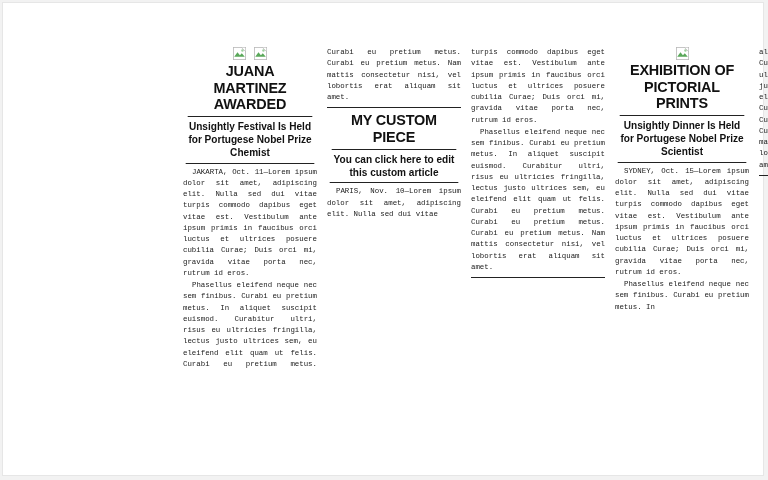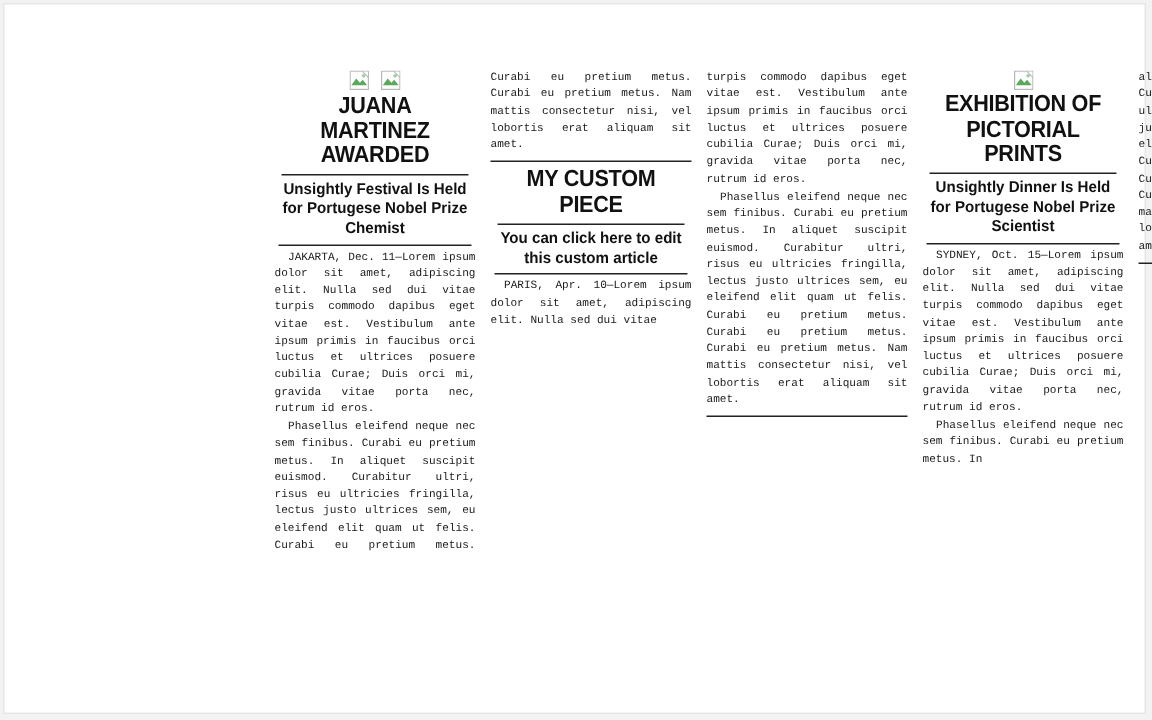--- a/index.html
+++ b/index.html
@@ -134,29 +134,29 @@
             <rect x="0.5" y="0.5" width="15" height="15" fill="#ffffff" stroke="#b9b9b9" stroke-width="1"></rect>
             <path d="M1.5 12 L5.5 6.5 L8.5 10 L10.8 7.6 L14.5 12 Z" fill="#5aa85a"></path>
             <circle cx="11.6" cy="4.4" r="1.5" fill="#9fd09f"></circle>
             <path d="M11 1 L15 1 L15 5 Z" fill="#ffffff"></path>
             <path d="M10.6 0.8 L15.4 5.6" stroke="#b9b9b9" stroke-width="0.9" fill="none"></path>
           </svg>
         </span>
       </div>
       <h1 class="headline">JUANA MARTINEZ AWARDED</h1>
       <h2 class="subhead">Unsightly Festival Is Held for Portugese Nobel Prize Chemist</h2>
-      <p class="body lead">JAKARTA, Dec. 11—Lorem ipsum dolor sit amet, adipiscing elit. Nulla sed dui vitae turpis commodo dapibus eget vitae est. Vestibulum ante ipsum primis in faucibus orci luctus et ultrices posuere cubilia Curae; Duis orci mi, gravida vitae porta nec, rutrum id eros.</p>
+      <p class="body lead">JAKARTA, Oct. 11—Lorem ipsum dolor sit amet, adipiscing elit. Nulla sed dui vitae turpis commodo dapibus eget vitae est. Vestibulum ante ipsum primis in faucibus orci luctus et ultrices posuere cubilia Curae; Duis orci mi, gravida vitae porta nec, rutrum id eros.</p>
       <p class="body">Phasellus eleifend neque nec sem finibus. Curabi eu pretium metus. In aliquet suscipit euismod. Curabitur ultri, risus eu ultricies fringilla, lectus justo ultrices sem, eu eleifend elit quam ut felis. Curabi eu pretium metus. Curabi eu pretium metus. Curabi eu pretium metus. Nam mattis consectetur nisi, vel lobortis erat aliquam sit amet.</p>
       <div class="end-rule"></div>
     </div>
 
     <div class="article">
       <h1 class="headline">MY CUSTOM PIECE</h1>
       <h2 class="subhead">You can click here to edit this custom article</h2>
-      <p class="body lead">PARIS, Apr. 10—Lorem ipsum dolor sit amet, adipiscing elit. Nulla sed dui vitae</p>
+      <p class="body lead">PARIS, Nov. 10—Lorem ipsum dolor sit amet, adipiscing elit. Nulla sed dui vitae</p>
     </div>
 
     <div class="article">
       <p class="body" style="text-indent:0">turpis commodo dapibus eget vitae est. Vestibulum ante ipsum primis in faucibus orci luctus et ultrices posuere cubilia Curae; Duis orci mi, gravida vitae porta nec, rutrum id eros.</p>
       <p class="body">Phasellus eleifend neque nec sem finibus. Curabi eu pretium metus. In aliquet suscipit euismod. Curabitur ultri, risus eu ultricies fringilla, lectus justo ultrices sem, eu eleifend elit quam ut felis. Curabi eu pretium metus. Curabi eu pretium metus. Curabi eu pretium metus. Nam mattis consectetur nisi, vel lobortis erat aliquam sit amet.</p>
       <div class="end-rule"></div>
     </div>
 
     <div class="article">
       <div class="figure-block">

